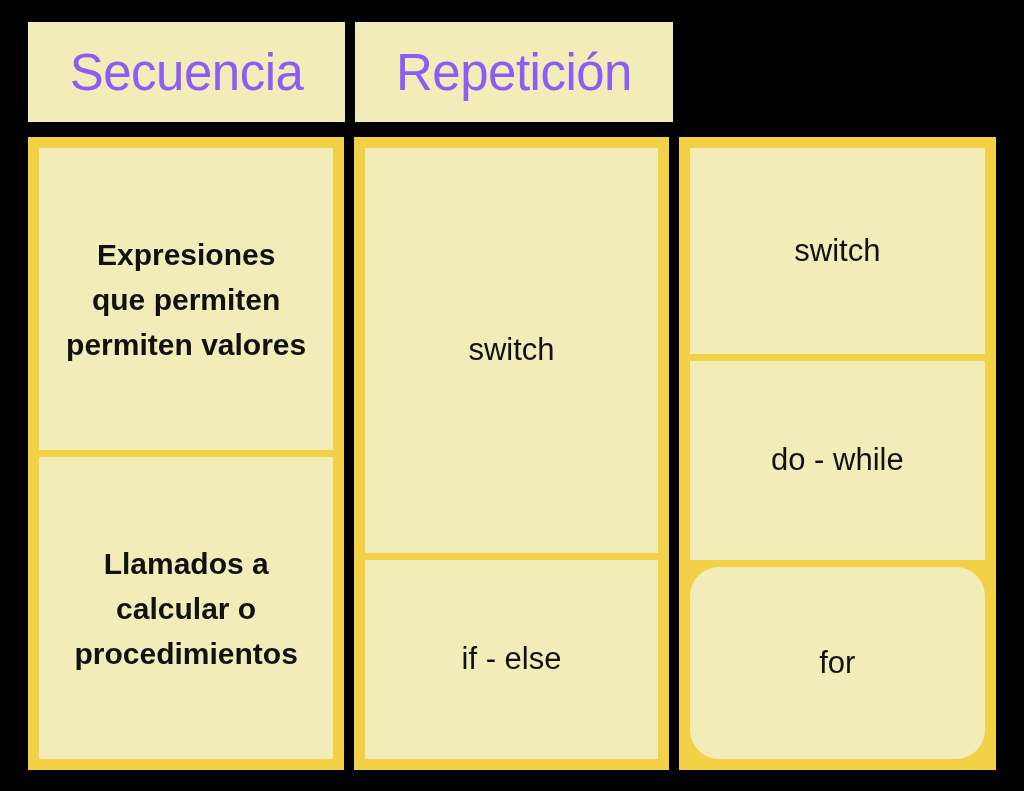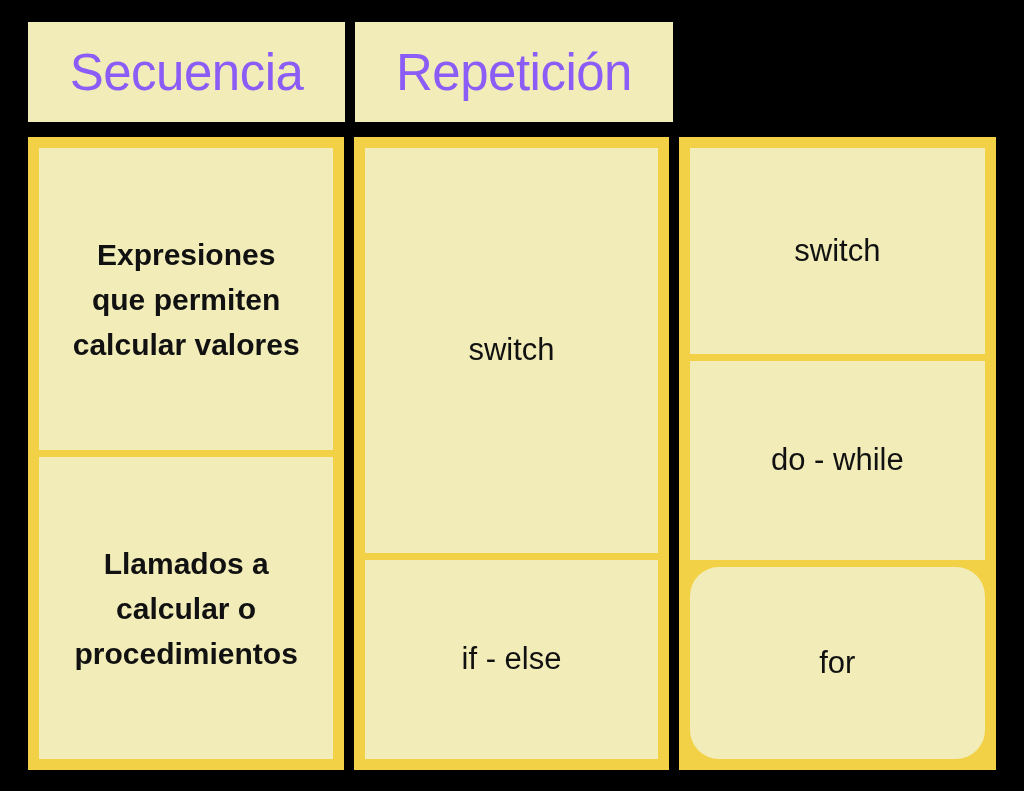--- a/index.html
+++ b/index.html
@@ -122,21 +122,21 @@
     </div>
     <div class="header-cell col3">
       <span class="header-text">Repetición</span>
     </div>
   </div>
 
   <div class="columns-row">
 
     <div class="column col1">
       <div class="cell c1a">
-        <span class="cell-text multiline"><span>Expresiones</span><br><span>que permiten</span><br><span>calcular valores</span></span>
+        <span class="cell-text multiline"><span>Expresiones</span><br><span>que permiten</span><br><span>permiten valores</span></span>
       </div>
       <div class="cell c1b">
         <span class="cell-text multiline"><span>Llamados a</span><br><span>calcular o</span><br><span>procedimientos</span></span>
       </div>
     </div>
 
     <div class="column col2">
       <div class="cell c2c">
         <span class="cell-text">switch</span>
       </div>

